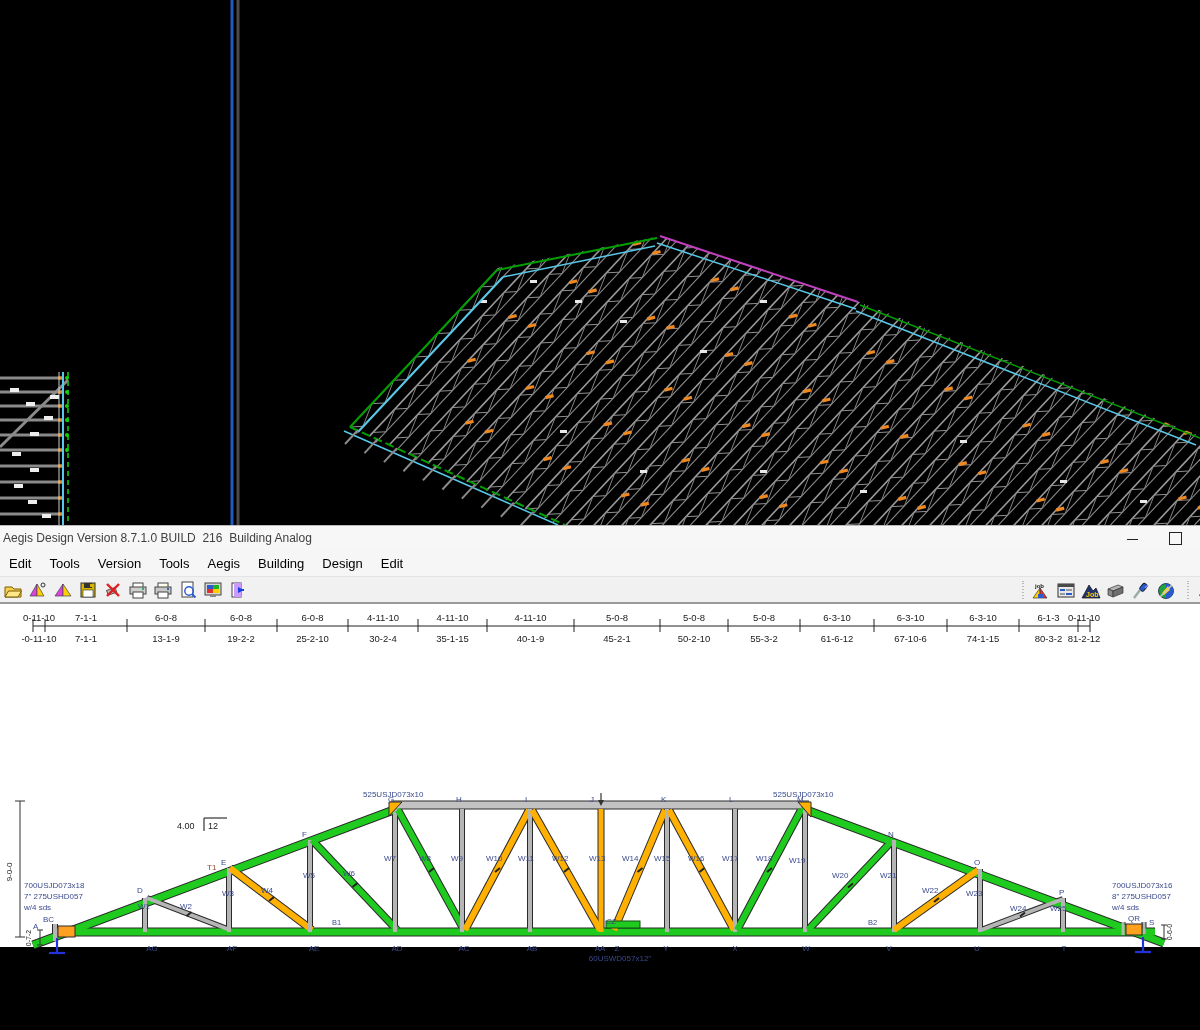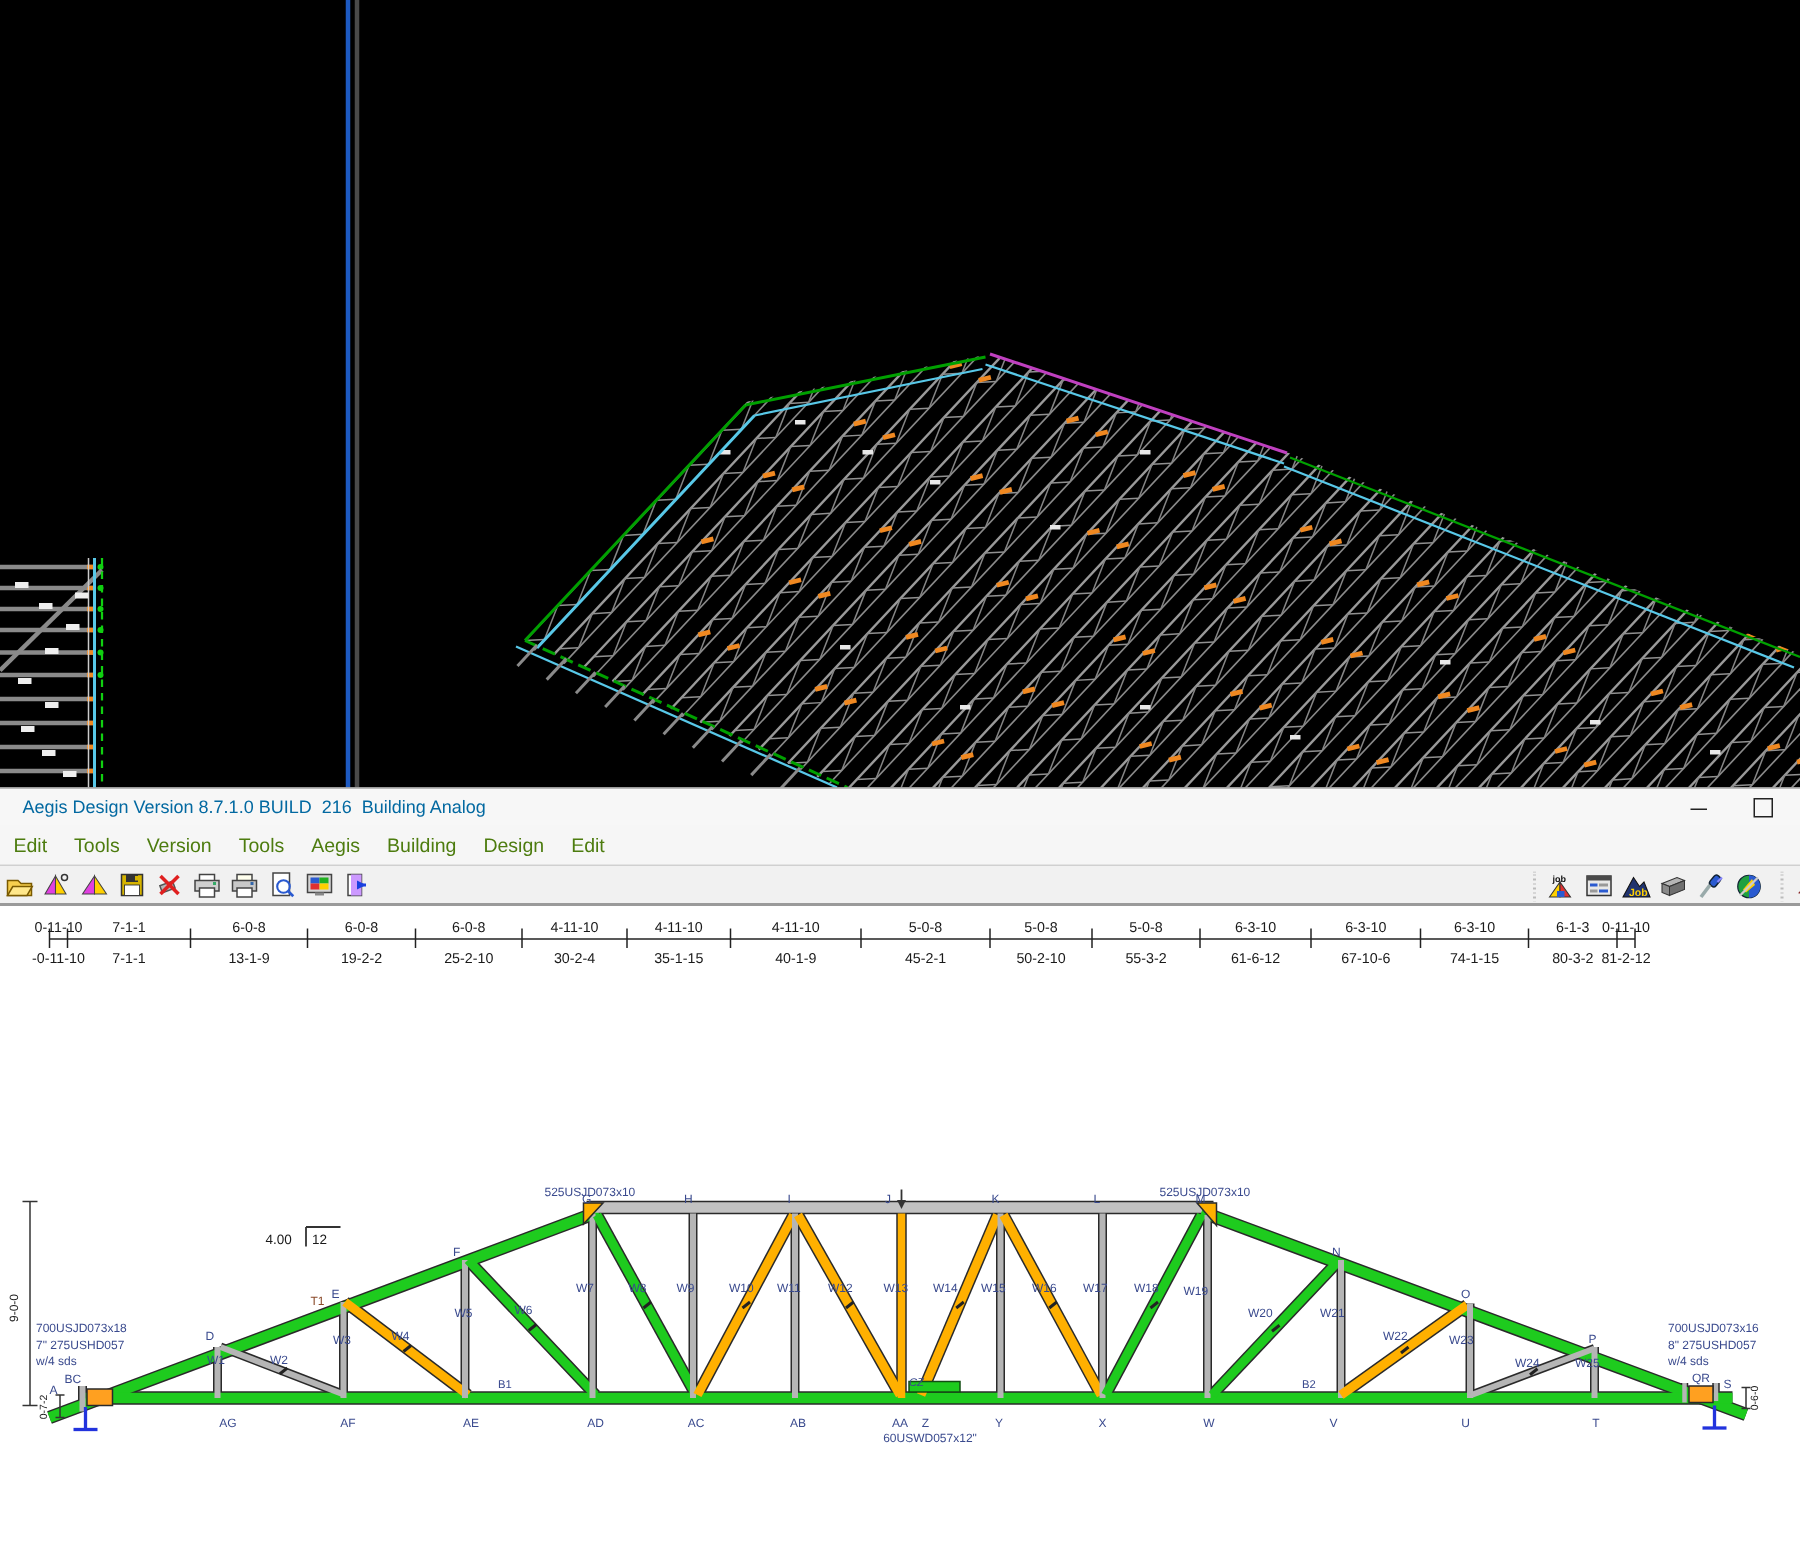--- a/index.html
+++ b/index.html
@@ -1,33 +1,33 @@
 <!DOCTYPE html>
 <html><head>
 <meta charset="utf-8">
 <style>
   html,body{margin:0;padding:0;background:#000;}
   body{width:1200px;height:1030px;overflow:hidden;font-family:"Liberation Sans",sans-serif;position:relative;}
   #viewport3d{position:absolute;left:0;top:0;width:1200px;height:525px;background:#000;display:block;}
   #titlebar{position:absolute;left:0;top:525px;width:1200px;height:25px;background:#f7f7f7;border-top:1px solid #bbb;box-sizing:border-box;display:flex;align-items:center;}
-  #title-text{font-size:12px;color:#0369a1;padding-left:15px;white-space:pre;}
+  #title-text{font-size:12px;color:#404040;padding-left:3px;white-space:pre;}
   .wincontrols{position:absolute;right:18px;top:0;height:25px;display:flex;align-items:center;gap:30px;}
   .minbtn{width:12px;height:12px;position:relative;}
   .minbtn::after{content:"";position:absolute;left:0;top:6px;width:11px;height:0;border-top:1px solid #222;}
   .maxbtn{width:11px;height:11px;border:1px solid #222;background:transparent;}
   #menubar{position:absolute;left:0;top:550px;width:1200px;height:27px;background:#f6f6f6;display:flex;align-items:center;box-sizing:border-box;border-bottom:1px solid #e4e4e4;}
-  .menu-item{font-size:13px;color:#4d7c0f;padding:4px 9px;cursor:default;text-align:right;}
+  .menu-item{font-size:13px;color:#000000;padding:4px 9px;cursor:default;text-align:right;}
   #toolbar{position:absolute;left:0;top:577px;width:1200px;height:27px;background:#f1f1f1;border-bottom:2px solid #9a9a9a;box-sizing:border-box;display:flex;align-items:center;}
   .tbgroup{display:flex;align-items:center;height:25px;}
   .tbico{width:25px;height:23px;display:flex;align-items:center;justify-content:center;}
   .tbico svg{display:block;}
   .grip{width:6px;height:20px;margin:0 2px;background-image:repeating-linear-gradient(#bbb 0 1px,transparent 1px 3px);background-size:2px 100%;background-repeat:repeat-y;background-position:2px 2px;}
   #rightgroup{position:absolute;left:1018px;top:1px;display:flex;align-items:center;height:25px;}
   #edgegroup{position:absolute;left:1183px;top:1px;display:flex;align-items:center;height:25px;}
-  #bottom-pane{position:absolute;left:0;top:604px;width:1200px;height:426px;background:#fff;}
+  #bottom-pane{position:absolute;left:0;top:604px;width:1200px;height:343px;background:#fff;}
   #trusssvg{display:block;}
   text{font-family:"Liberation Sans",sans-serif;}
 </style>
 </head>
 <body>
 
 <svg id="viewport3d" viewBox="0 0 1200 525" xmlns="http://www.w3.org/2000/svg">
     <defs>
       <clipPath id="roofclip">
         <polygon points="348,430 497,268 660,236 862,303 1200,436 1200,525 560,525"></polygon>

